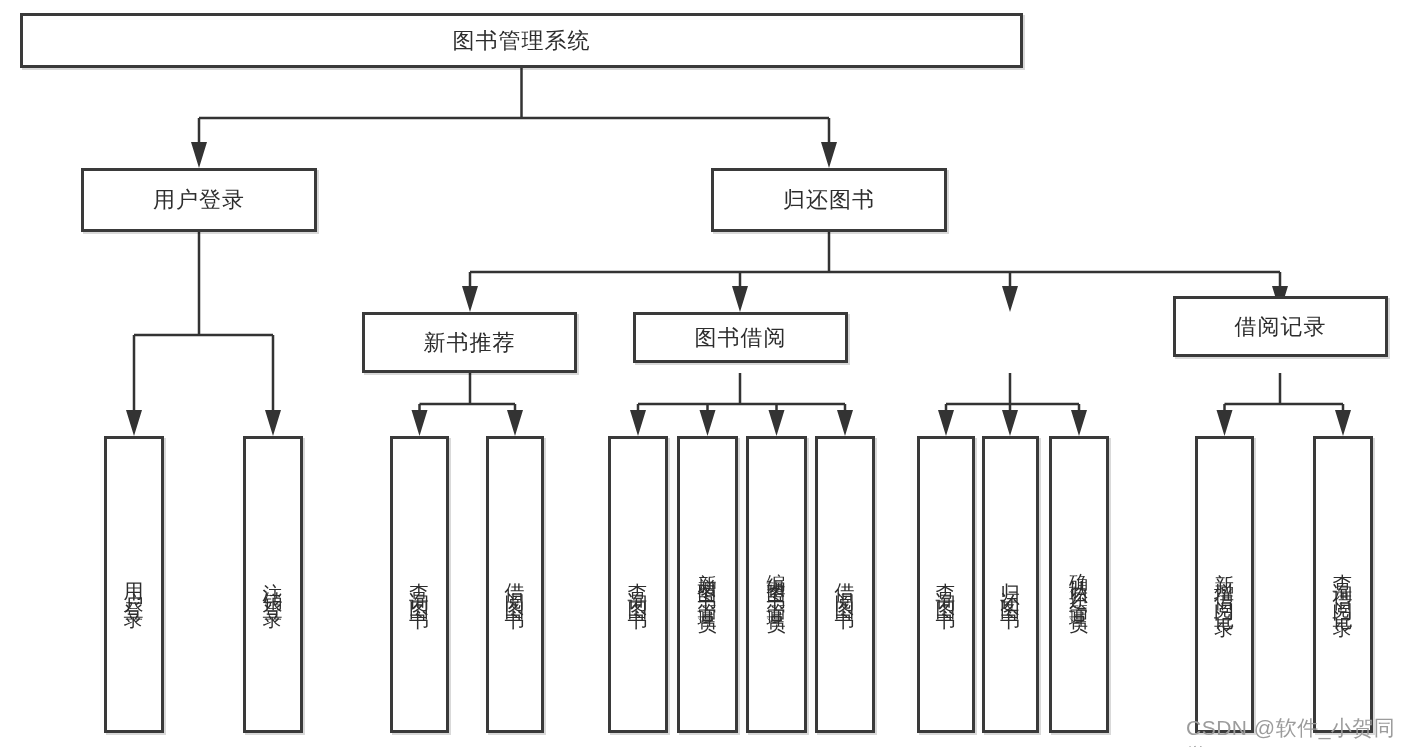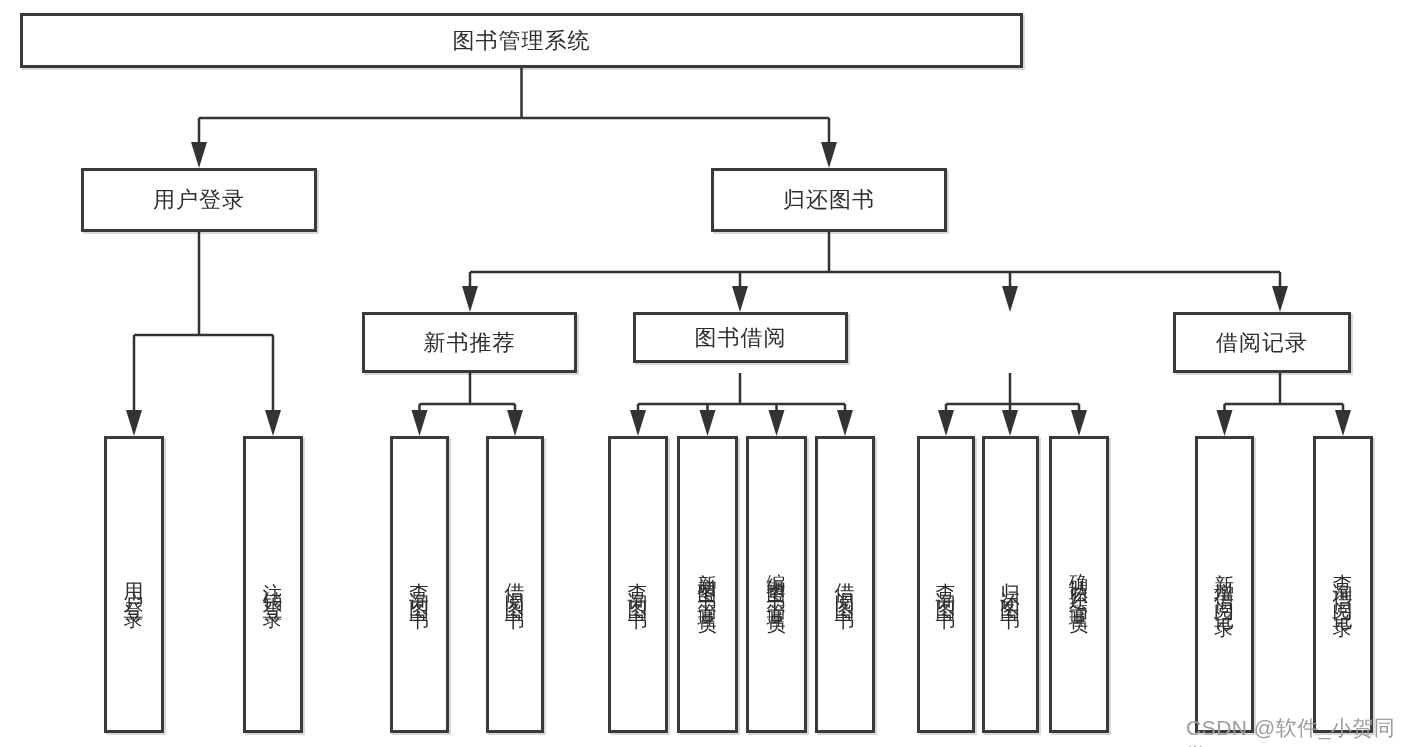--- a/index.html
+++ b/index.html
@@ -69,21 +69,21 @@
              M1216.5 410 h16 L1224.5 436 Z M1335 410 h16 L1343 436 Z" fill="#333333" stroke="none"></path>
   </svg>
 
   <div class="node h" style="left:20px;top:13px;width:1003px;height:55px">图书管理系统</div>
 
   <div class="node h" style="left:81px;top:168px;width:236px;height:64px">用户登录</div>
   <div class="node h" style="left:711px;top:168px;width:236px;height:64px">归还图书</div>
 
   <div class="node h" style="left:362px;top:312px;width:215px;height:61px">新书推荐</div>
   <div class="node h" style="left:633px;top:312px;width:215px;height:51px">图书借阅</div>
-  <div class="node h" style="left:1173px;top:312px;width:178px;height:61px">借阅记录</div>
+  <div class="node h" style="left:1173px;top:296px;width:215px;height:61px">借阅记录</div>
 
   <div class="node v" style="left:104px;top:436px;width:60px;height:297px">用户登录</div>
   <div class="node v" style="left:243px;top:436px;width:60px;height:297px">注销登录</div>
 
   <div class="node v" style="left:390px;top:436px;width:59px;height:297px">查询图书</div>
   <div class="node v" style="left:486px;top:436px;width:58px;height:297px">借阅图书</div>
 
   <div class="node v" style="left:608px;top:436px;width:60px;height:297px">查询图书</div>
   <div class="node v tight" style="left:677px;top:436px;width:61px;height:297px">新增图书（管理员）</div>
   <div class="node v tight" style="left:746px;top:436px;width:61px;height:297px">编辑图书（管理员）</div>

